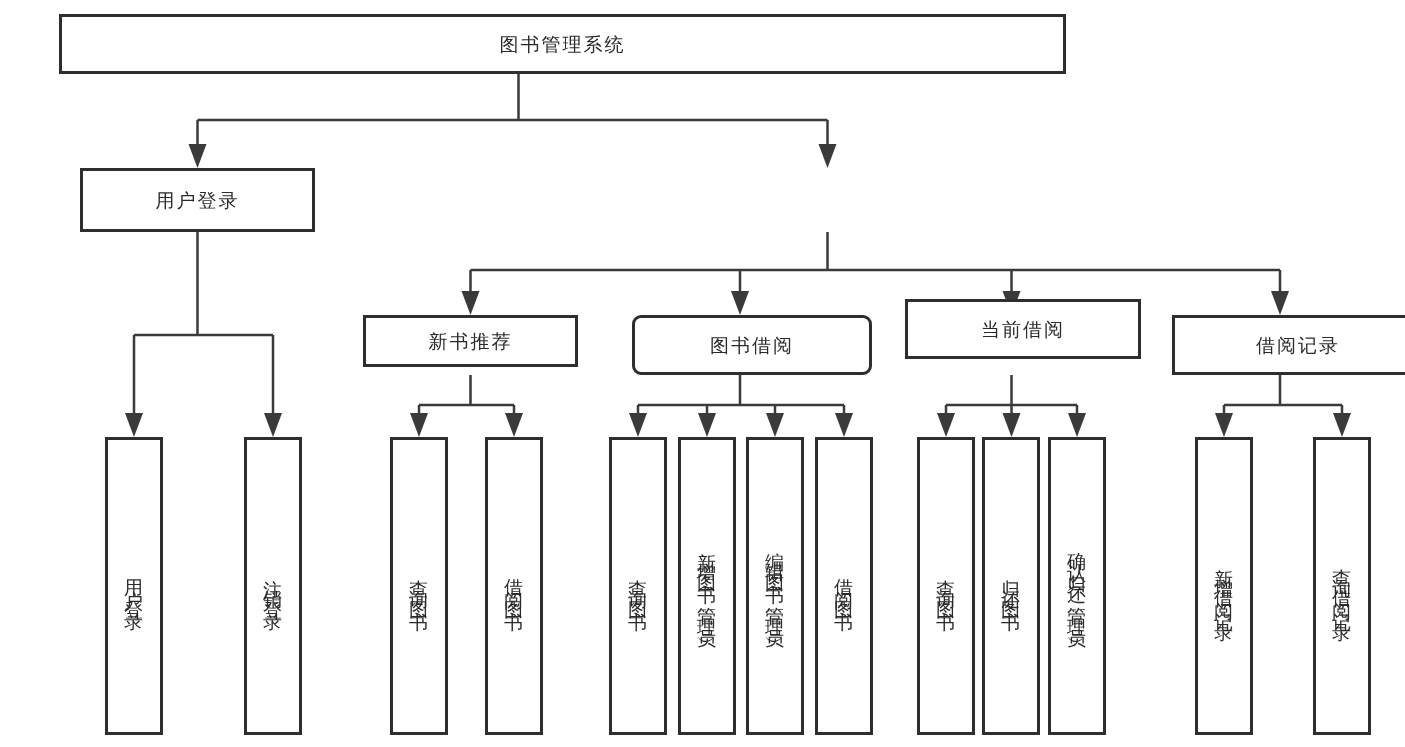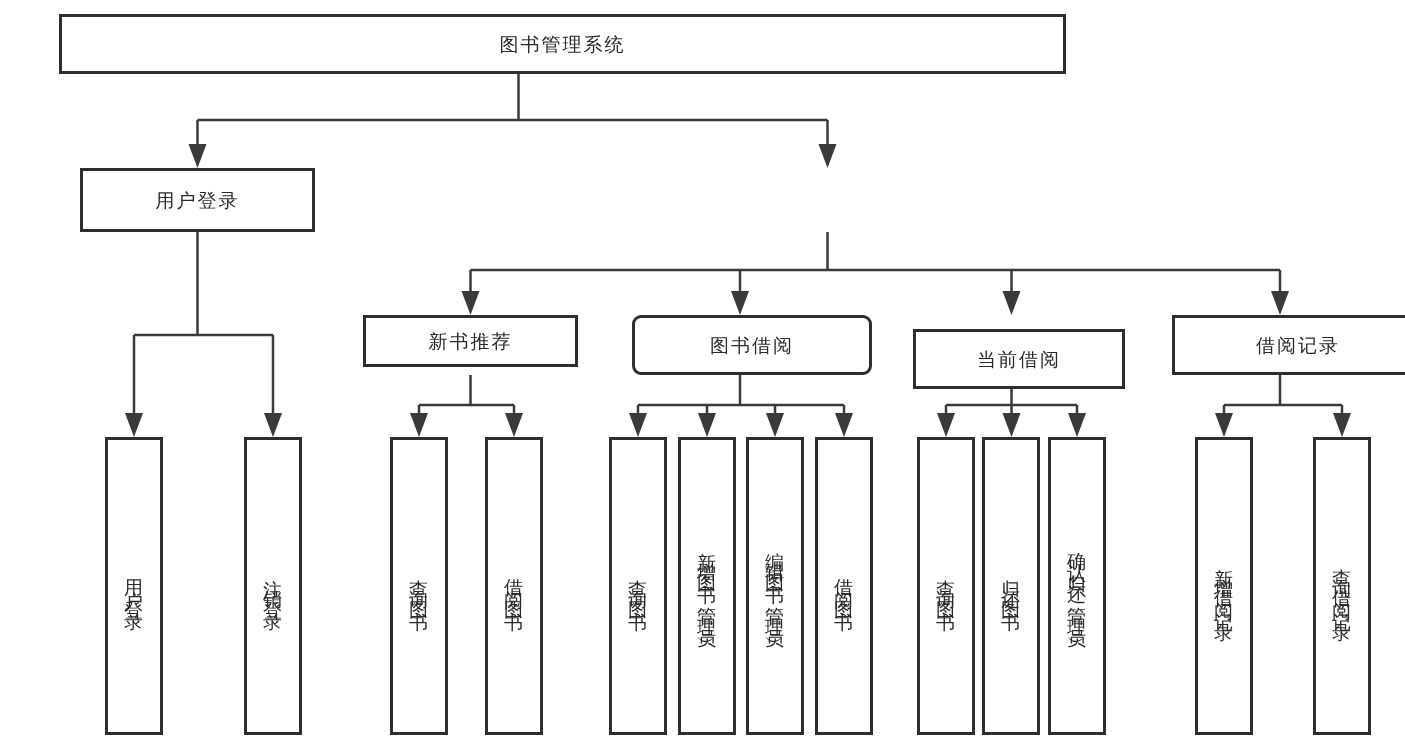--- a/index.html
+++ b/index.html
@@ -98,21 +98,21 @@
       <polygon points="1333,413 1351,413 1342,437"></polygon>
     </g>
   </svg>
 
   <div class="box" style="left:15px; top:14px; width:1007px; height:60px;margin-left:44px;">图书管理系统</div>
 
   <div class="box" style="left:80px; top:168px; width:235px; height:64px;">用户登录</div>
 
   <div class="box" style="left:363px; top:315px; width:215px; height:52px;">新书推荐</div>
   <div class="box" style="left:632px; top:315px; width:240px; height:60px;border-radius:9px;">图书借阅</div>
-  <div class="box" style="left:905px; top:329px; width:212px; height:60px;margin-left:8px;">当前借阅</div>
+  <div class="box" style="left:905px; top:299px; width:236px; height:60px;">当前借阅</div>
   <div class="box" style="left:1172px; top:315px; width:252px; height:60px;">借阅记录</div>
 
   <div class="box vbox" style="left:105px;">用户登录</div>
   <div class="box vbox" style="left:244px;">注销登录</div>
 
   <div class="box vbox" style="left:390px;">查询图书</div>
   <div class="box vbox" style="left:485px;">借阅图书</div>
 
   <div class="box vbox" style="left:609px;">查询图书</div>
   <div class="box vbox" style="left:678px;">新增图书（管理员）</div>

